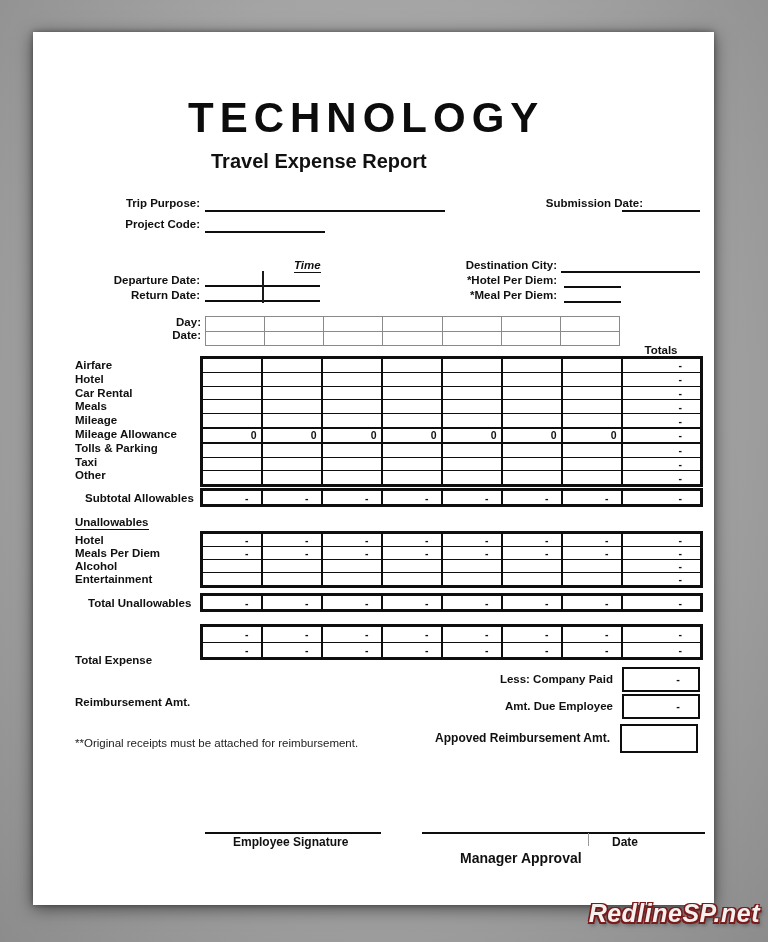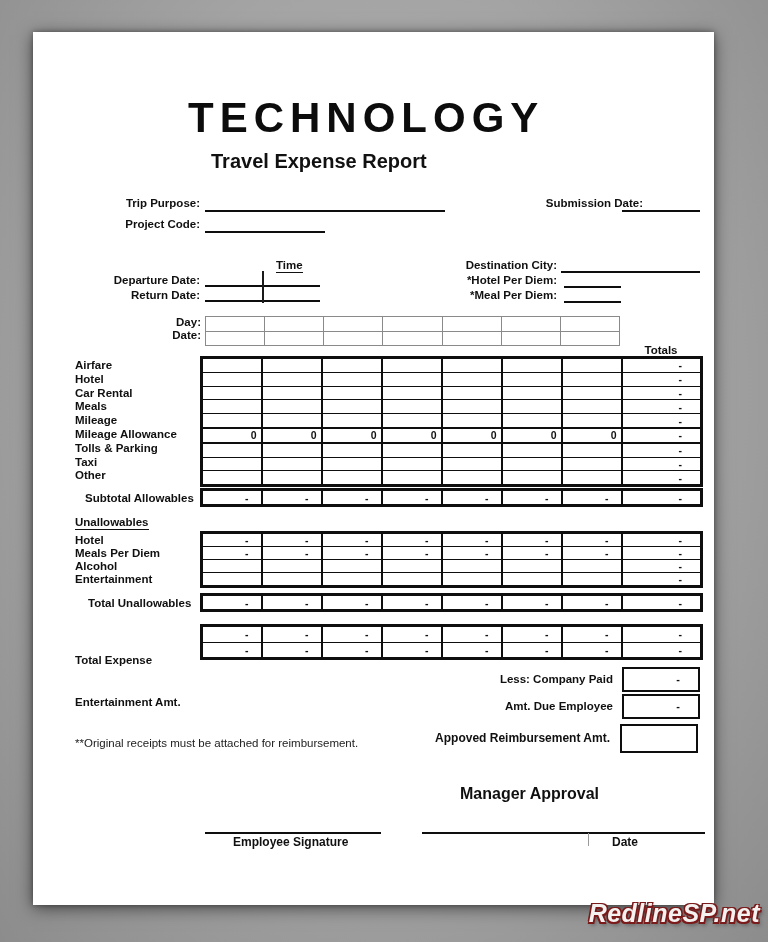--- a/index.html
+++ b/index.html
@@ -66,21 +66,21 @@
   <div class="logo">TECHNOLOGY</div>
   <div class="subtitle">Travel Expense Report</div>
 
   <div class="lbl r" style="left:40px;top:164px;width:127px;">Trip Purpose:</div>
   <div class="fline" style="left:172px;top:177px;width:240px;"></div>
   <div class="lbl r" style="left:455px;top:164px;width:155px;">Submission Date:</div>
   <div class="fline" style="left:589px;top:177px;width:78px;"></div>
   <div class="lbl r" style="left:40px;top:185px;width:127px;">Project Code:</div>
   <div class="fline" style="left:172px;top:198px;width:120px;"></div>
 
-  <div class="lbl" style="left:243px;top:226px;"><span class="uline">Time</span></div>
+  <div class="lbl" style="left:261px;top:226px;font-style:italic;"><span class="uline">Time</span></div>
   <div class="lbl r" style="left:40px;top:241px;width:127px;">Departure Date:</div>
   <div class="fline" style="left:172px;top:252px;width:115px;"></div>
   <div class="lbl r" style="left:40px;top:256px;width:127px;">Return Date:</div>
   <div class="fline" style="left:172px;top:267px;width:115px;"></div>
   <div class="vtick" style="left:229px;top:239px;height:32px;"></div>
 
   <div class="lbl r" style="left:380px;top:226px;width:144px;">Destination City:</div>
   <div class="fline" style="left:528px;top:238px;width:139px;"></div>
   <div class="lbl r" style="left:380px;top:241px;width:144px;">*Hotel Per Diem:</div>
   <div class="fline" style="left:531px;top:253px;width:57px;"></div>
@@ -339,21 +339,21 @@
           <td class="cell">-</td>
           <td class="cell">-</td>
           <td class="cell">-</td>
           <td class="cell total">-</td>
         </tr>
       </tbody>
     </table>
 
   <div class="labels" id="summaryLabels">
       <div>Total Expense</div>
-      <div>Entertainment Amt.</div>
+      <div>Reimbursement Amt.</div>
     </div>
   <table class="grid" id="summaryTable" style="left:167px;top:592px;width:500px;">
       <colgroup>
         <col style="width: 60px;">
         <col style="width: 60px;">
         <col style="width: 60px;">
         <col style="width: 60px;">
         <col style="width: 60px;">
         <col style="width: 60px;">
         <col style="width: 60px;">
@@ -388,19 +388,19 @@
   <div class="lbl r" style="left:400px;top:662px;width:180px;line-height:25px;">Amt. Due Employee</div>
   <div class="box" style="left:589px;top:662px;width:78px;height:25px;line-height:20px;">-</div>
 
   <div class="foot" style="left:42px;top:705px;">**Original receipts must be attached for reimbursement.</div>
   <div class="lbl r" style="left:300px;top:692px;width:277px;line-height:29px;font-size:12px;">Appoved Reimbursement Amt.</div>
   <div class="box" style="left:587px;top:692px;width:78px;height:29px;line-height:24px;"></div>
 
   <div class="sig-line" style="left:172px;top:800px;width:176px;"></div>
   <div class="lbl" style="left:172px;top:803px;font-size:12px;padding-left:28px;">Employee Signature</div>
   <div class="sig-line" style="left:389px;top:800px;width:283px;"></div>
-  <div class="lbl" style="left:427px;top:755px;font-size:16px;">Manager Approval</div>
+  <div class="lbl" style="left:427px;top:819px;font-size:14px;">Manager Approval</div>
   <div class="sig-div" style="left:555px;top:801px;height:13px;"></div>
   <div class="lbl" style="left:579px;top:803px;font-size:12px;">Date</div>
 
 </div>
 
 <div class="watermark">RedlineSP.net</div>
 
 </body></html>

